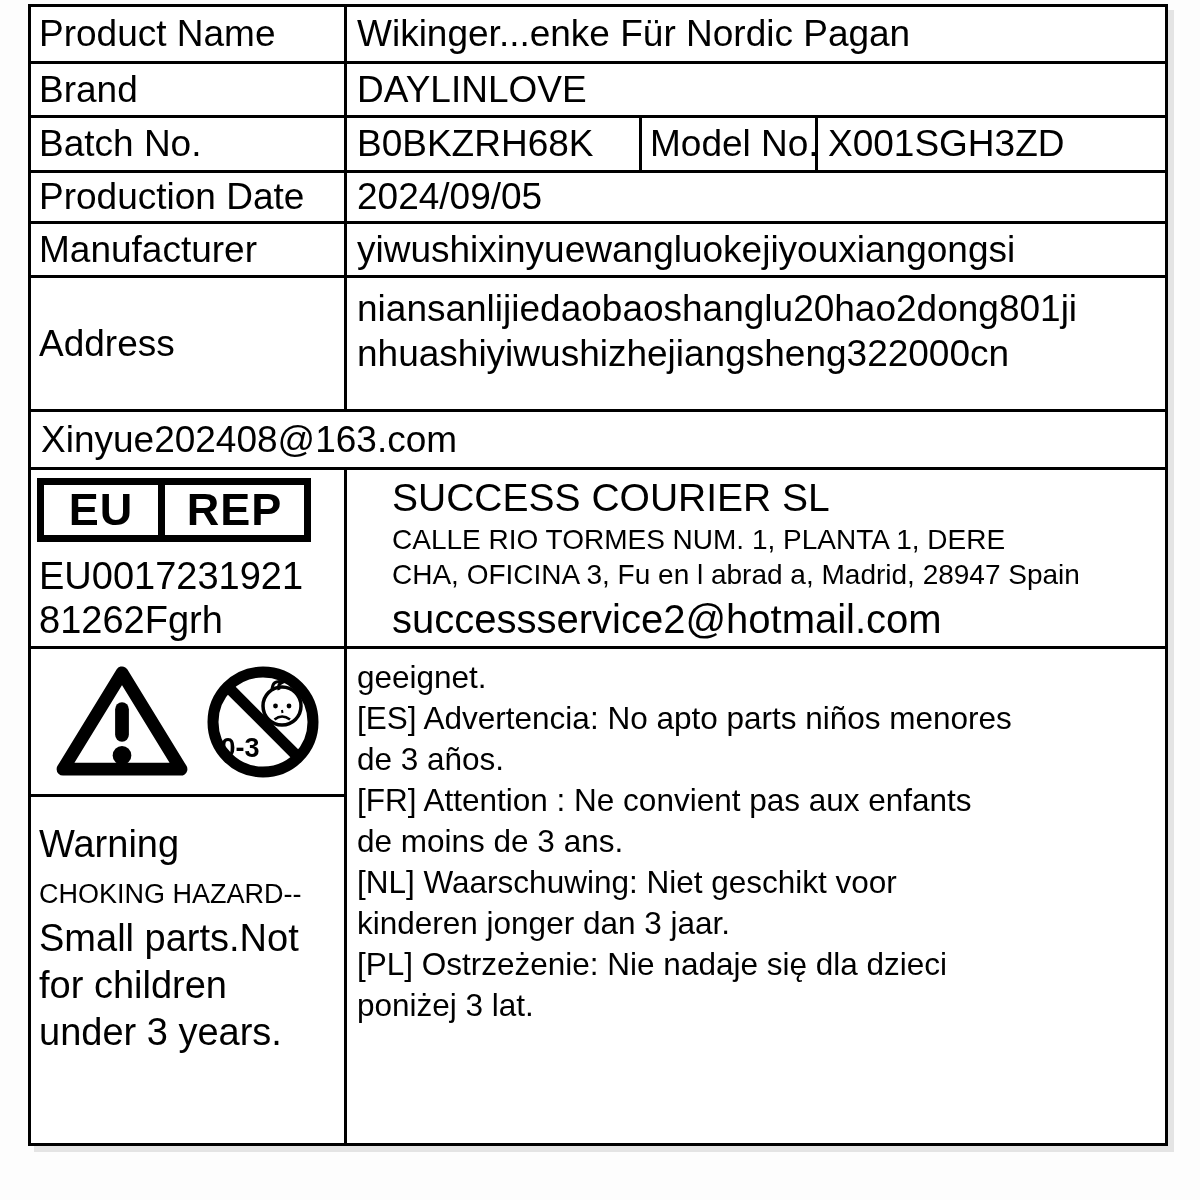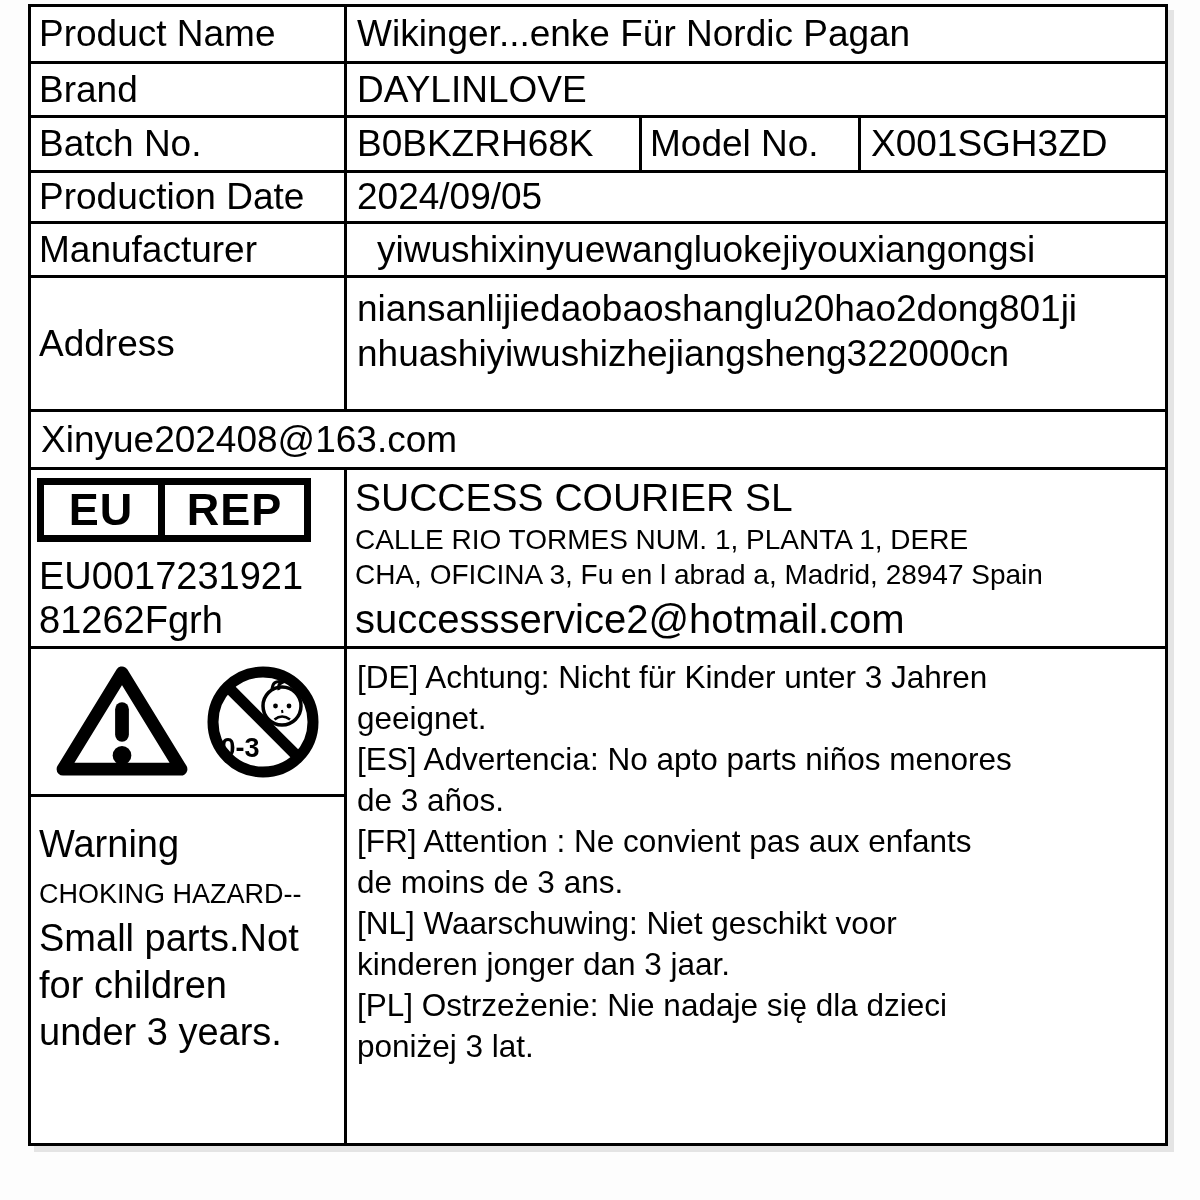--- a/index.html
+++ b/index.html
@@ -17,38 +17,38 @@
     border:3px solid #000;
     background:#fff;
     display:flex; flex-direction:column;
     box-shadow:6px 6px 0 #e4e4e4;
   }
   .row { display:flex; align-items:stretch; border-bottom:3px solid #000; }
   .r-product { height:57px; }
   .r-brand   { height:54px; }
   .r-batch   { height:55px; }
   .r-date    { height:51px; }
-  .r-manu    { height:54px;gap:20px; }
+  .r-manu    { height:54px; }
   .r-addr    { height:134px; }
   .r-email   { height:58px; }
-  .r-eurep   { height:179px; }
+  .r-eurep   { height:179px;gap:37px; }
   .r-warn    { flex:1; border-bottom:none; }
 
   .cl {
     width:316px; border-right:3px solid #000;
     padding:2px 8px; display:flex; align-items:center;
     font-size:37px; white-space:nowrap; overflow:hidden;
   }
   .cv {
     flex:1; padding:2px 10px; display:flex; align-items:center;
     font-size:37px; white-space:nowrap; overflow:hidden;
   }
   
   .c-batch-val { width:295px; flex:none; border-right:3px solid #000; }
-  .c-model-lbl { width:219px; flex:none; border-right:3px solid #000; padding:2px 8px; display:flex; align-items:center; font-size:37px; white-space:nowrap; }
+  .c-model-lbl { width:176px; flex:none; border-right:3px solid #000; padding:2px 8px; display:flex; align-items:center; font-size:37px; white-space:nowrap; }
 
   
   .cv-block { display:block; padding-top:8px; }
   .addr-line { font-size:37px; line-height:45px; white-space:nowrap; }
 
   
   .eurep-cell { width:316px; border-right:3px solid #000; padding:6px 6px 0 6px; }
   .eurep-badge {
     width:274px; height:64px; border:7px solid #000;
     display:flex; align-items:stretch; margin-top:2px;
@@ -176,21 +176,20 @@
           <div class="warn-hazard">CHOKING HAZARD--</div>
           <div class="warn-body">
             <div>Small parts.Not</div>
             <div>for children</div>
             <div>under 3 years.</div>
           </div>
         </div>
       </div>
       <div class="warn-right">
         <div class="lang-line">
-          <div>[DE] Achtung: Nicht für Kinder unter 3 Jahren</div>
           <div>geeignet.</div>
         </div>
         <div class="lang-line">
           <div>[ES] Advertencia: No apto parts niños menores</div>
           <div>de 3 años.</div>
         </div>
         <div class="lang-line">
           <div>[FR] Attention : Ne convient pas aux enfants</div>
           <div>de moins de 3 ans.</div>
         </div>

